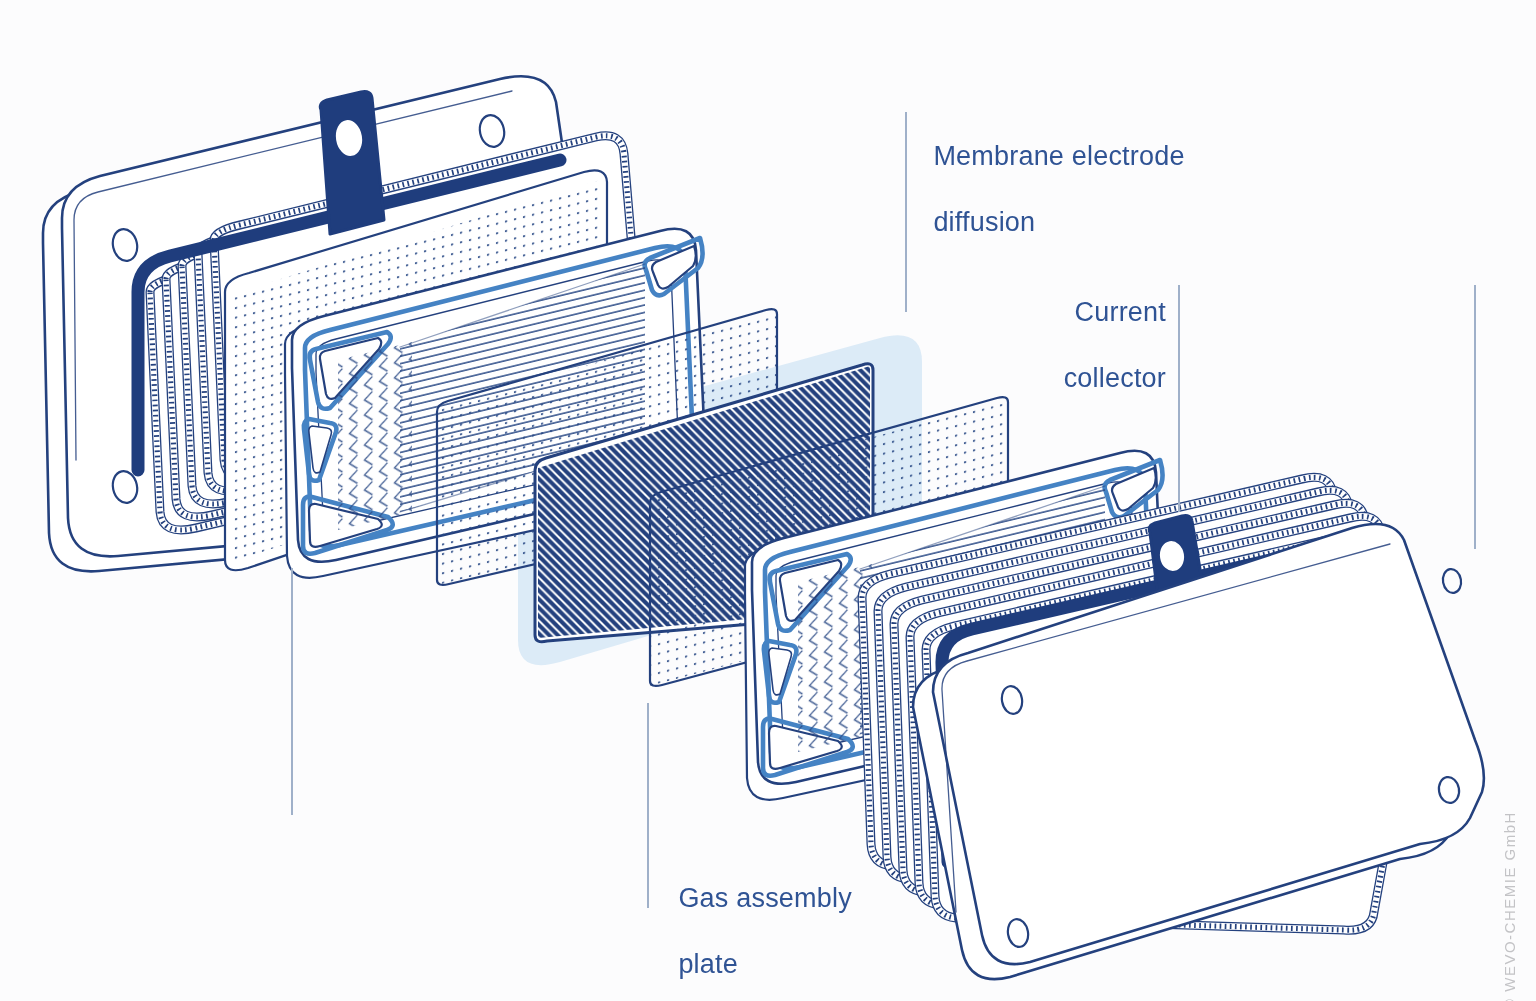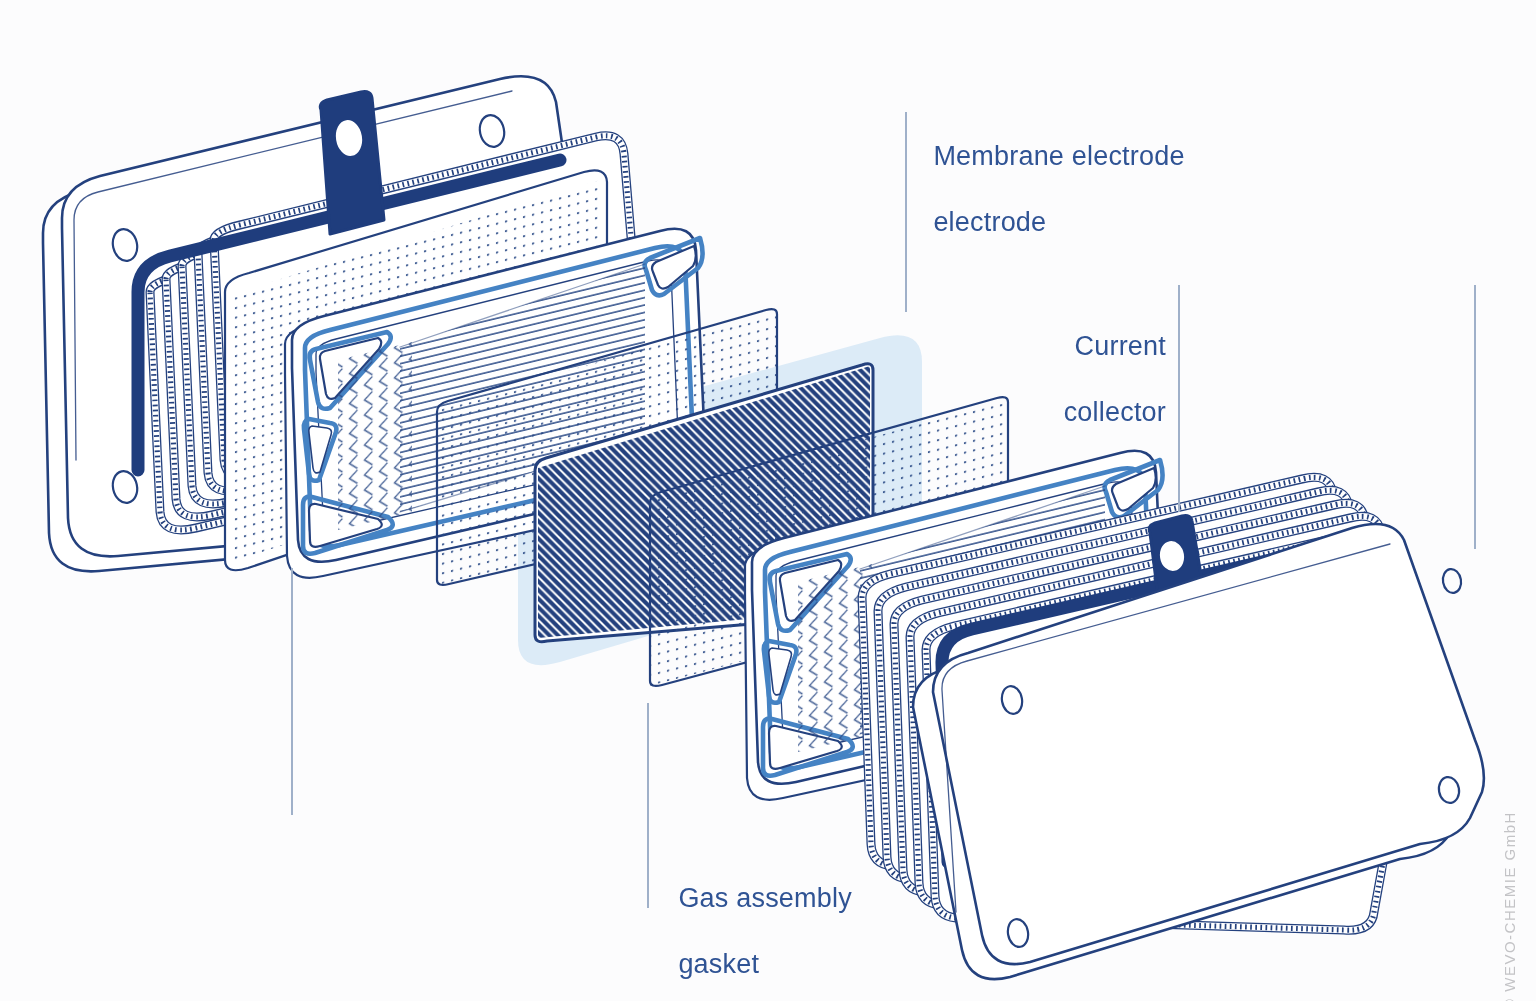--- a/index.html
+++ b/index.html
@@ -244,32 +244,32 @@
 </svg>
 
 <div class="leader" style="left:905px;top:112px;height:200px;"></div>
 <div class="leader" style="left:1178px;top:285px;height:227px;"></div>
 <div class="leader" style="left:1474px;top:285px;height:264px;"></div>
 <div class="leader" style="left:291px;top:568px;height:247px;"></div>
 <div class="leader" style="left:647px;top:703px;height:205px;"></div>
 
 <div class="lbl" style="left:918px;top:107px;">
   <span>Membrane electrode</span><br>
-  <span>electrode</span>
-</div>
-
-<div class="lbl right" style="left:966px;top:297px;width:200px;">
+  <span>diffusion</span>
+</div>
+
+<div class="lbl right" style="left:966px;top:263px;width:200px;">
   <span>Current</span><br>
   <span>collector</span>
 </div>
 
 
 
 <div class="lbl" style="left:663px;top:849px;">
   <span>Gas assembly</span><br>
-  <span>gasket</span>
+  <span>plate</span>
 </div>
 
 <div class="watermark" style="left:1518px;top:993px;">
   <span>© WEVO-CHEMIE GmbH</span>
 </div>
 
 </div>
 
 </body></html>

